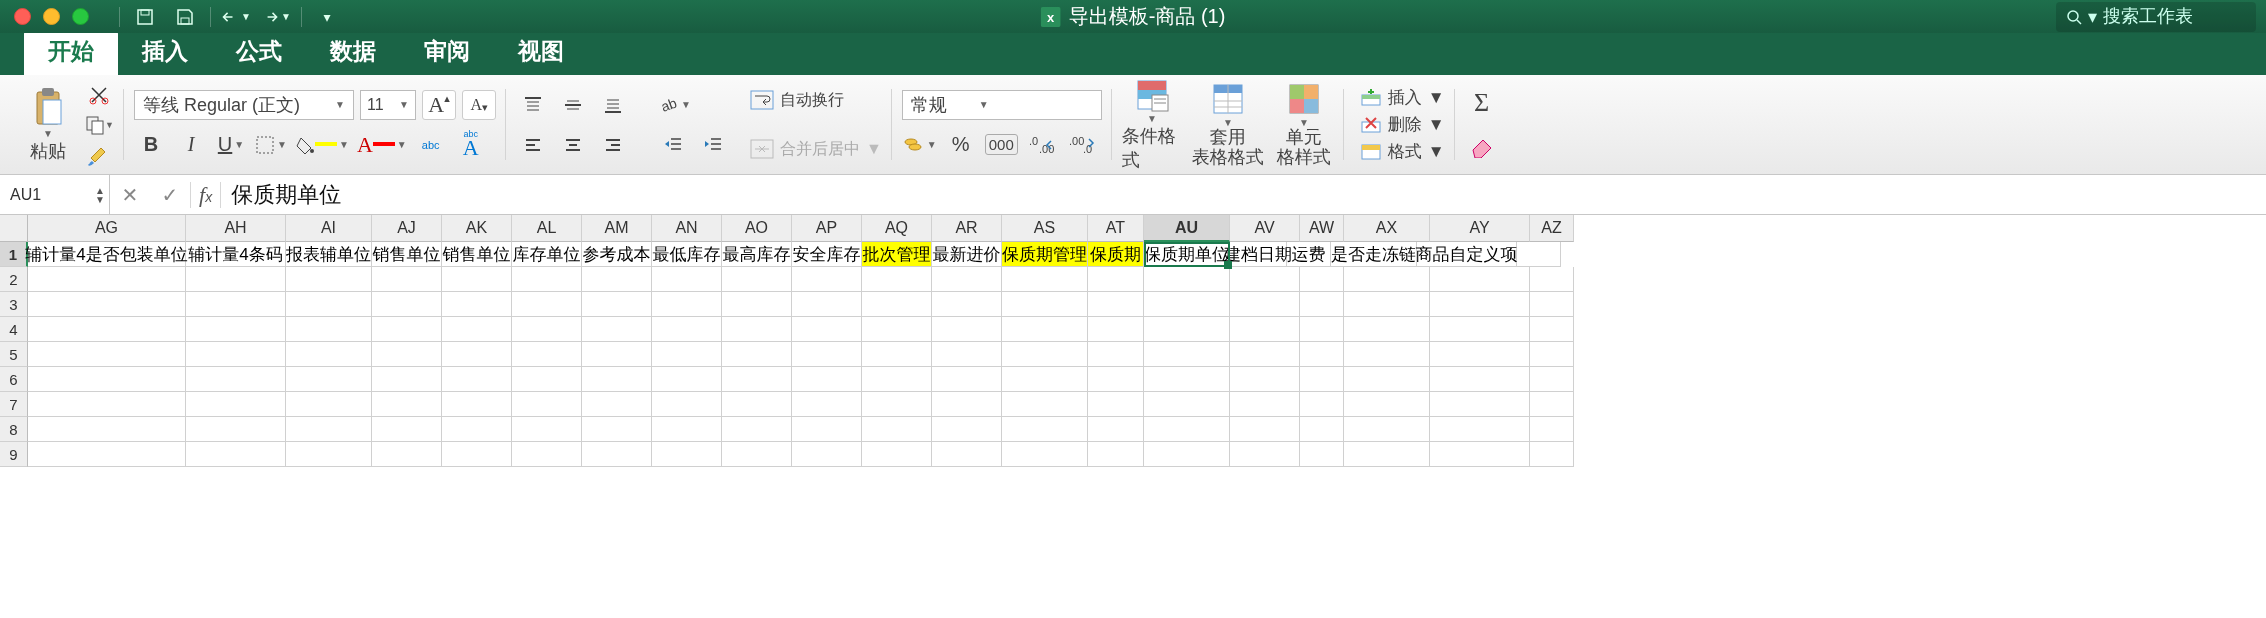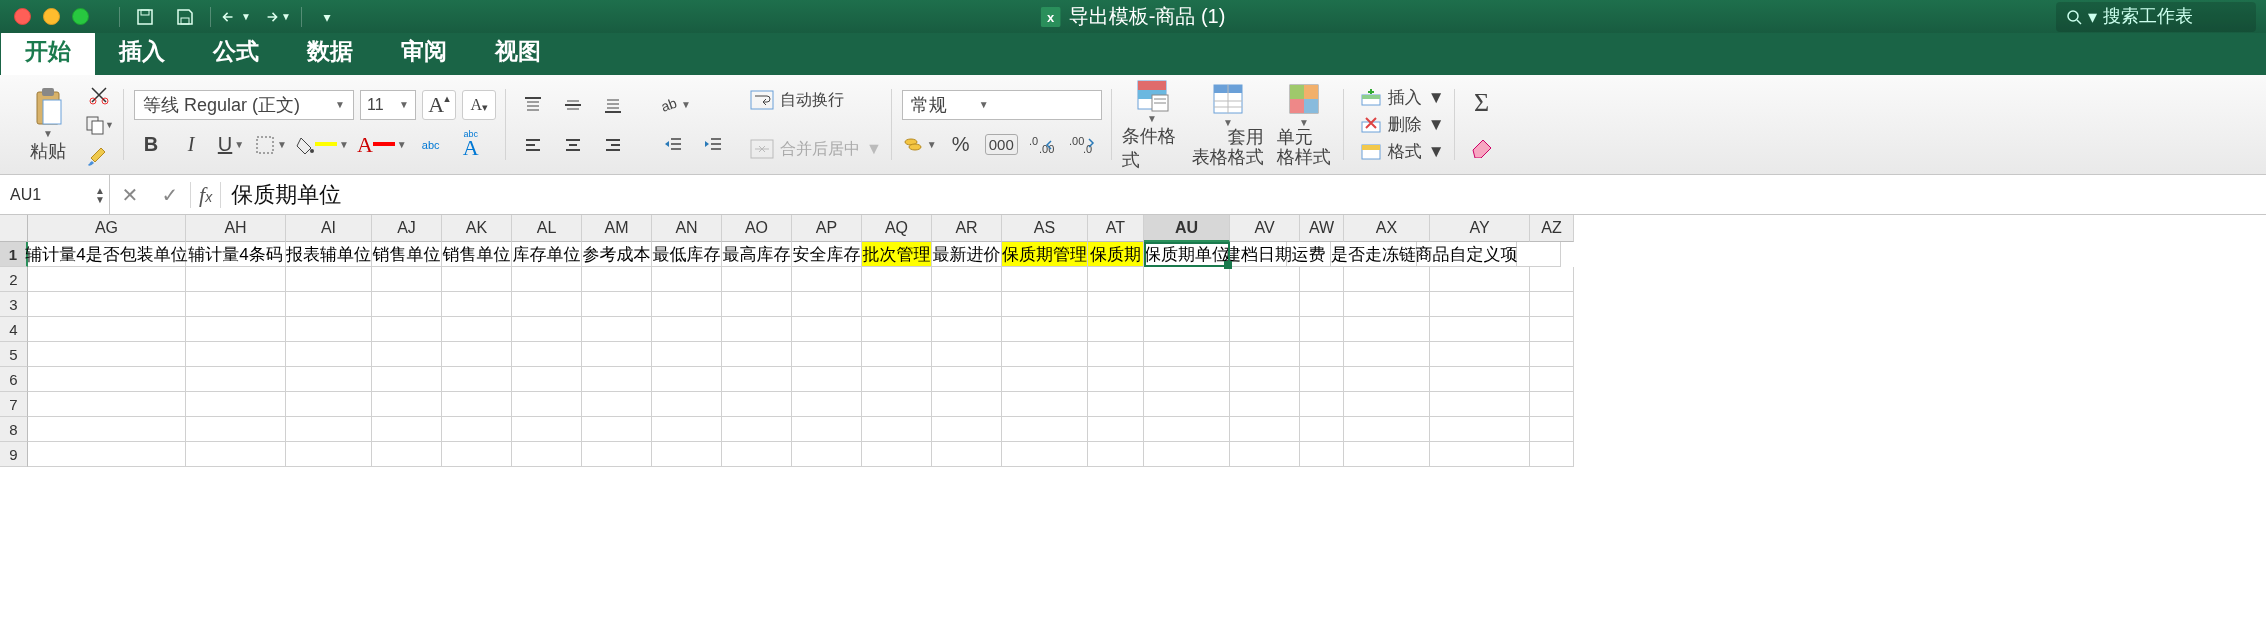--- a/index.html
+++ b/index.html
@@ -14,21 +14,21 @@
   .dot.green { background:#28c840; border:1px solid #1ba131; }
   .qat { display:flex; gap:10px; margin-left:30px; align-items:center; }
   .qat .qbtn { width:30px; height:24px; display:flex; align-items:center; justify-content:center; color:#dfe; }
   .qat .sep { width:1px; height:20px; background:rgba(255,255,255,.25); }
   .title-center { position:absolute; left:50%; transform:translateX(-50%); display:flex; align-items:center; gap:8px; color:#fff; font-size:20px; }
   .search { position:absolute; right:10px; display:flex; align-items:center; gap:6px; color:#cfe; font-size:18px; background:rgba(0,0,0,.15); padding:4px 10px; border-radius:4px; width:200px;}
   .search input { background:transparent; border:0; color:#cfe; outline:none; font-size:18px; width:140px;}
   .search input::placeholder{color:#cfe;}
 
   
-  .tabs { height:42px; background:#1a6446; display:flex; align-items:flex-end; padding-left:1px; gap:0; }
+  .tabs { height:42px; background:#1a6446; display:flex; align-items:flex-end; padding-left:24px; gap:0; }
   .tab { color:#fff; font-size:23px; padding:6px 24px 8px; font-weight:600; cursor:pointer; }
   .tab.active { background:#fff; color:#1a7a4d; border-radius:4px 4px 0 0; }
 
   
   .ribbon { height:100px; background:linear-gradient(#fafafa,#e9e9e9); border-bottom:1px solid #c7c7c7; display:flex; align-items:stretch; padding:6px 8px; gap:0; font-size:16px; color:#444;}
   .group { display:flex; align-items:center; padding:0 10px; position:relative; }
   .group:after { content:""; position:absolute; right:0; top:8px; bottom:8px; width:1px; background:#d4d4d4; }
   .group:last-child:after{display:none;}
   .vstack { display:flex; flex-direction:column; align-items:center; justify-content:center; gap:2px;}
   .big-btn { display:flex; flex-direction:column; align-items:center; justify-content:center; width:60px; }
@@ -400,33 +400,33 @@
     </div>
     <div class="big-btn">
       <svg width="36" height="36">
           <rect x="4" y="4" width="28" height="28" fill="#fff" stroke="#6aa0d8"></rect>
           <rect x="4" y="4" width="28" height="8" fill="#6aa0d8"></rect>
           <line x1="4" y1="20" x2="32" y2="20" stroke="#bbb"></line>
           <line x1="4" y1="26" x2="32" y2="26" stroke="#bbb"></line>
           <line x1="18" y1="4" x2="18" y2="32" stroke="#bbb"></line>
         </svg>
       <span style="font-size:10px;color:#666">▼</span>
-      <span class="lbl" style="white-space:pre;text-align:right;line-height:1.1">套用
+      <span class="lbl" style="white-space:pre;text-align:center;line-height:1.1">套用
 表格格式</span>
     </div>
     <div class="big-btn">
       <svg width="36" height="36">
           <rect x="4" y="4" width="28" height="28" fill="#fff" stroke="#888"></rect>
           <rect x="4" y="4" width="14" height="14" fill="#9fc96b"></rect>
           <rect x="18" y="4" width="14" height="14" fill="#f2b06b"></rect>
           <rect x="4" y="18" width="14" height="14" fill="#e88"></rect>
           <rect x="18" y="18" width="14" height="14" fill="#8bd"></rect>
         </svg>
       <span style="font-size:10px;color:#666">▼</span>
-      <span class="lbl" style="white-space:pre;line-height:1.1">单元
+      <span class="lbl" style="white-space:pre;text-align:center;line-height:1.1">单元
 格样式</span>
     </div>
   </div>
 
   <div class="group">
     <div class="side-list">
       <div class="sitem">
         <svg width="22" height="18">
             <rect x="2" y="6" width="18" height="10" fill="#fff" stroke="#6aa0d8"></rect>
             <rect x="2" y="6" width="18" height="4" fill="#8ecf8e"></rect>

